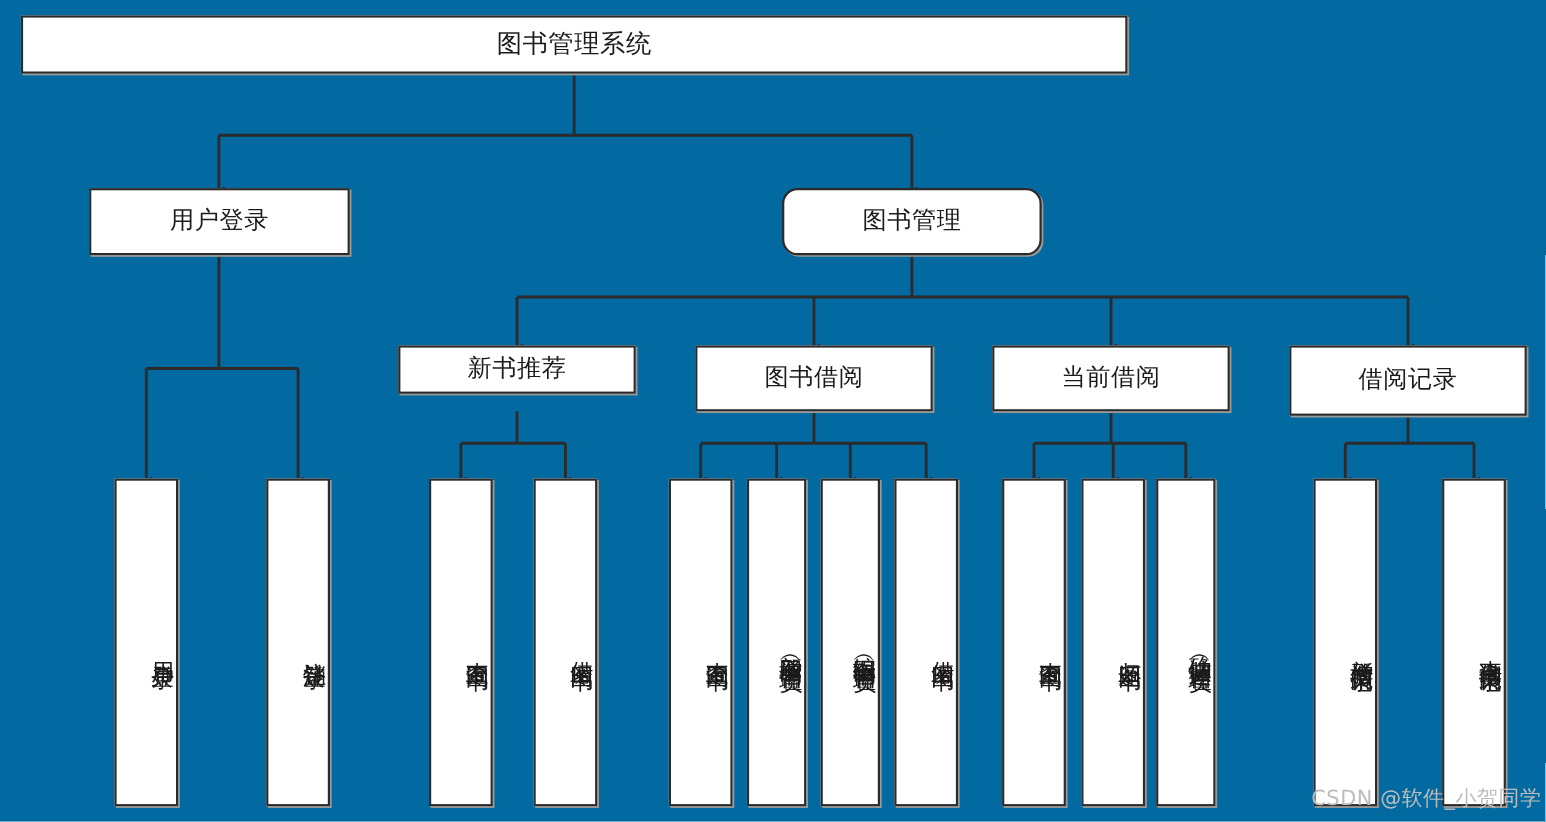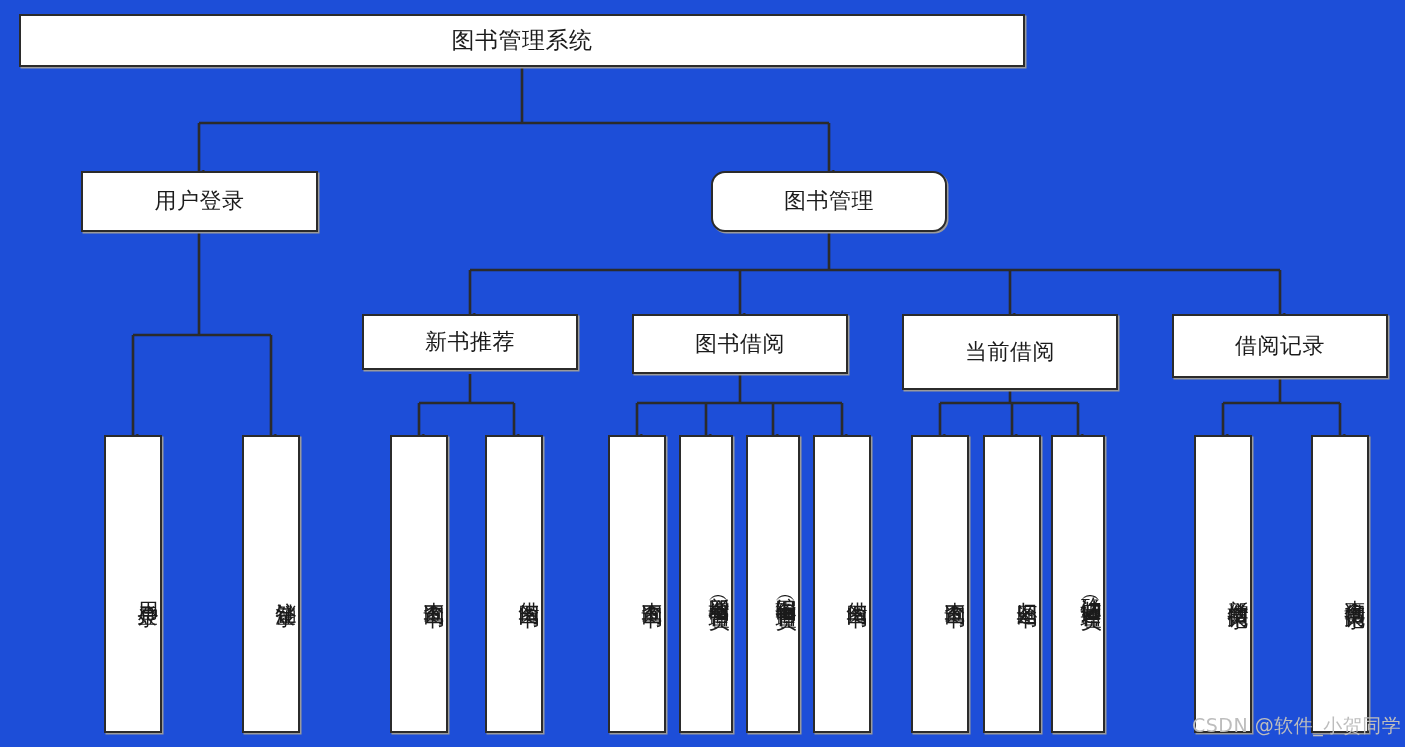--- a/index.html
+++ b/index.html
@@ -7,21 +7,21 @@
     padding: 0;
     background: #ffffff;
   }
   body {
     font-family: "DejaVu Sans", "Liberation Sans", sans-serif;
   }
   #canvas {
     position: relative;
     width: 1405px;
     height: 747px;
-    background: #1d4ed8;
+    background: #0369a1;
     overflow: hidden;
   }
   #edges {
     position: absolute;
     left: 0;
     top: 0;
     width: 1405px;
     height: 747px;
     pointer-events: none;
   }
@@ -120,27 +120,27 @@
   <div id="nodes-layer">
       <div class="node horiz root" style="left: 19px; top: 14px; width: 1006px; height: 53px;">
         <span>图书管理系统</span>
       </div>
       <div class="node horiz" style="left: 81px; top: 171px; width: 237px; height: 61px;">
         <span>用户登录</span>
       </div>
       <div class="node horiz" style="left: 711px; top: 171px; width: 236px; height: 61px; border-radius: 14px;">
         <span>图书管理</span>
       </div>
-      <div class="node horiz" style="left: 362px; top: 314px; width: 216px; height: 56px;">
+      <div class="node horiz" style="left: 362px; top: 314px; width: 216px; height: 44px;">
         <span>新书推荐</span>
       </div>
       <div class="node horiz" style="left: 632px; top: 314px; width: 216px; height: 60px;">
         <span>图书借阅</span>
       </div>
-      <div class="node horiz" style="left: 902px; top: 314px; width: 216px; height: 76px;">
+      <div class="node horiz" style="left: 902px; top: 314px; width: 216px; height: 60px;">
         <span>当前借阅</span>
       </div>
       <div class="node horiz" style="left: 1172px; top: 314px; width: 216px; height: 64px;">
         <span>借阅记录</span>
       </div>
       <div class="node vert" style="left: 104px; top: 435px; width: 58px; height: 298px;">
         <span>用户登录</span>
       </div>
       <div class="node vert" style="left: 242px; top: 435px; width: 58px; height: 298px;">
         <span>注销登录</span>

